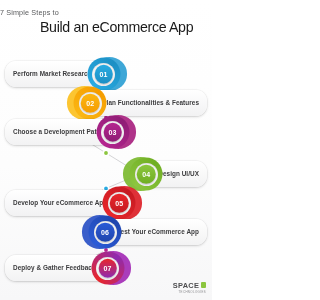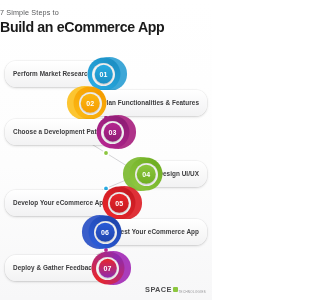--- a/index.html
+++ b/index.html
@@ -15,22 +15,22 @@
     background:linear-gradient(180deg,#ffffff 0%,#fdfdfd 55%,#f7f7f8 100%);
   }
 
   
   .header{position:absolute;top:0;left:0;width:212px;}
   .eyebrow{
     font-size:7.2px;color:#58595b;letter-spacing:.15px;
     margin-top:8px;
   }
   .title{
-    font-size:14.2px;font-weight:bold;color:#1a1a1a;
-    letter-spacing:-.35px;margin-top:2px;white-space:nowrap;
+    font-size:14.2px;font-weight:normal;color:#1a1a1a;
+    letter-spacing:-.35px;margin-top:2px;white-space:nowrap;padding-left:40px;
   }
 
   
   .links{position:absolute;left:0;top:0;width:212px;height:300px;}
 
   
   .step{position:absolute;height:44px;display:flex;align-items:center;}
   .step.left{left:5px;flex-direction:row;}
   .step.right{right:5px;flex-direction:row-reverse;}
 
@@ -86,21 +86,21 @@
     position:absolute;top:50%;left:50%;transform:translate(-50%,-50%);
     width:18.5px;height:18.5px;border-radius:50%;
     display:flex;align-items:center;justify-content:center;
     font-size:7px;font-weight:bold;color:#ffffff;letter-spacing:.1px;
     box-shadow:0 .7px 1.6px rgba(0,0,0,.25);
   }
 
   
   .logo{
     position:absolute;right:6px;bottom:6px;
-    display:flex;flex-direction:row;align-items:flex-end;
+    display:flex;flex-direction:column;align-items:flex-end;
   }
   .logo-top{display:flex;align-items:center;gap:1.5px;}
   .logo-word{font-size:7.4px;font-weight:bold;color:#4d4d4f;letter-spacing:.35px;}
   .logo-mark{width:5.2px;height:5.2px;border-radius:1px;background:#8cc63f;}
   .logo-sub{font-size:2.9px;color:#8a8a8d;letter-spacing:.38px;margin-top:.5px;}
 </style>
 </head>
 <body>
 
 <div class="canvas"></div>

